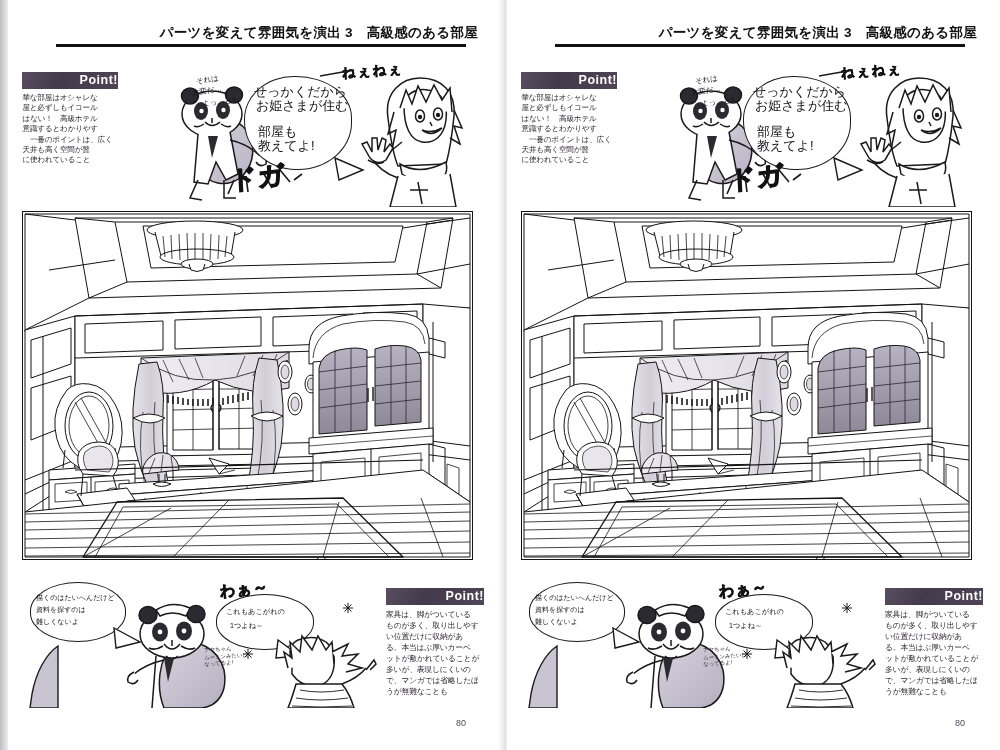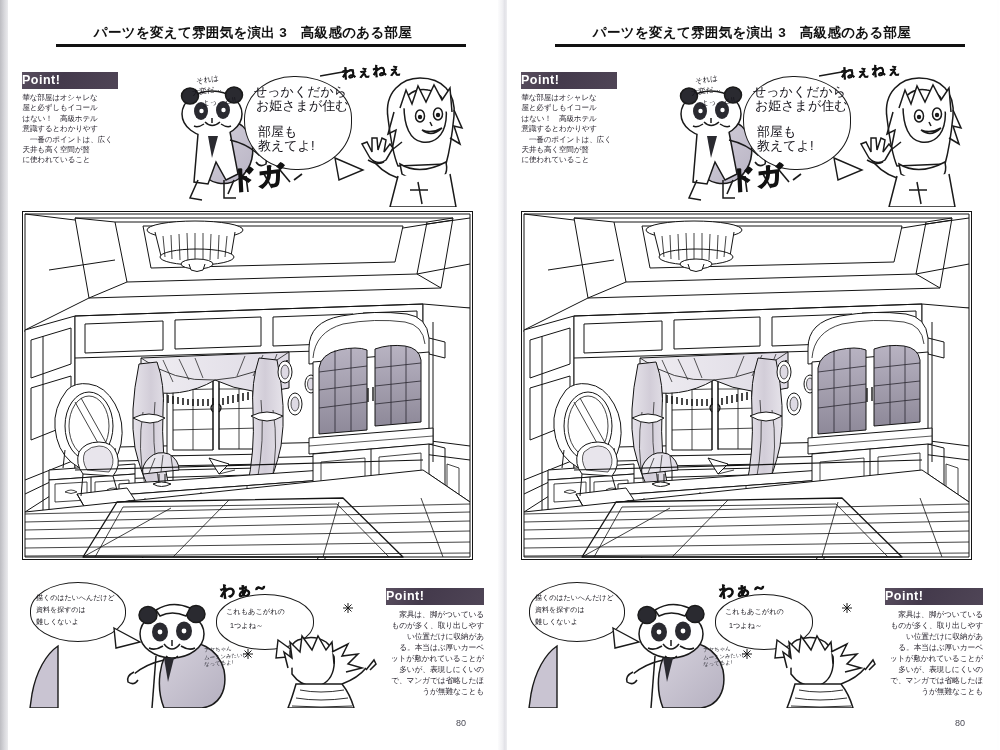--- a/index.html
+++ b/index.html
@@ -13,40 +13,40 @@
   .scan-gutter{position:absolute;left:497px;top:0;width:14px;height:750px;
     background:linear-gradient(to right,#ffffff 0%,#efeff2 40%,#e2e2e7 55%,#f7f7f9 85%,#ffffff 100%);}
   .scan-shadow-right{position:absolute;left:986px;top:0;width:14px;height:750px;
     background:linear-gradient(to left,#ffffff 0%,#fbfbfc 60%,#ffffff 100%);}
 
   .page{position:absolute;top:0;width:490px;height:750px;background:#ffffff;}
   .page.left{left:8px;}
   .page.right{left:507px;}
 
   
-  .page-title{position:absolute;left:20px;top:24px;width:450px;text-align:center;
+  .page-title{position:absolute;left:20px;top:24px;width:450px;text-align:right;
     font-size:13.5px;font-weight:bold;color:#111;letter-spacing:.3px;white-space:nowrap;}
   .title-rule{position:absolute;left:48px;top:44px;width:410px;height:3px;background:#111;}
 
   
   .point-box{position:absolute;width:96px;}
   .point-hdr{height:17px;background:#4a4050;color:#fff;font-size:12.5px;font-weight:bold;
-    text-align:left;line-height:17px;letter-spacing:.5px;
+    text-align:right;line-height:17px;letter-spacing:.5px;
     background-image:linear-gradient(120deg,#5a4f60 0%,#443a4c 40%,#4f4556 100%);}
   .point-body{margin-top:4px;font-size:7.6px;line-height:10.4px;color:#2a2630;
     letter-spacing:-0.2px;overflow:hidden;}
   .point-body div{white-space:nowrap;}
   .pb-clip div:first-child,.pb-clip div:nth-child(2),.pb-clip div:nth-child(3),
   .pb-clip div:nth-child(4),.pb-clip div:nth-child(5),.pb-clip div:nth-child(6),
   .pb-clip div:nth-child(7){margin-left:-7px;}
 
   .point-tl{left:14px;top:72px;}
   .point-br{left:378px;top:588px;width:98px;}
   .point-br .point-body div{white-space:normal;}
-  .point-br .point-body{font-size:7.8px;line-height:11px;text-align:right;}
+  .point-br .point-body{font-size:7.8px;line-height:11px;}
 
   
   .comic-top{position:absolute;left:160px;top:62px;width:300px;height:145px;}
   .comic-bottom{position:absolute;left:20px;top:578px;width:350px;height:130px;}
 
   .bubble{position:absolute;background:#fff;border:1.4px solid #1a1a1a;border-radius:48% 48% 48% 48%/44% 44% 44% 44%;}
   .bub-txt{position:absolute;font-size:13px;line-height:11px;color:#15131a;white-space:nowrap;}
   .sfx{position:absolute;font-weight:bold;color:#111;}
 
   .handwrite{position:absolute;font-size:5.4px;line-height:7px;color:#2b2b33;white-space:nowrap;}

